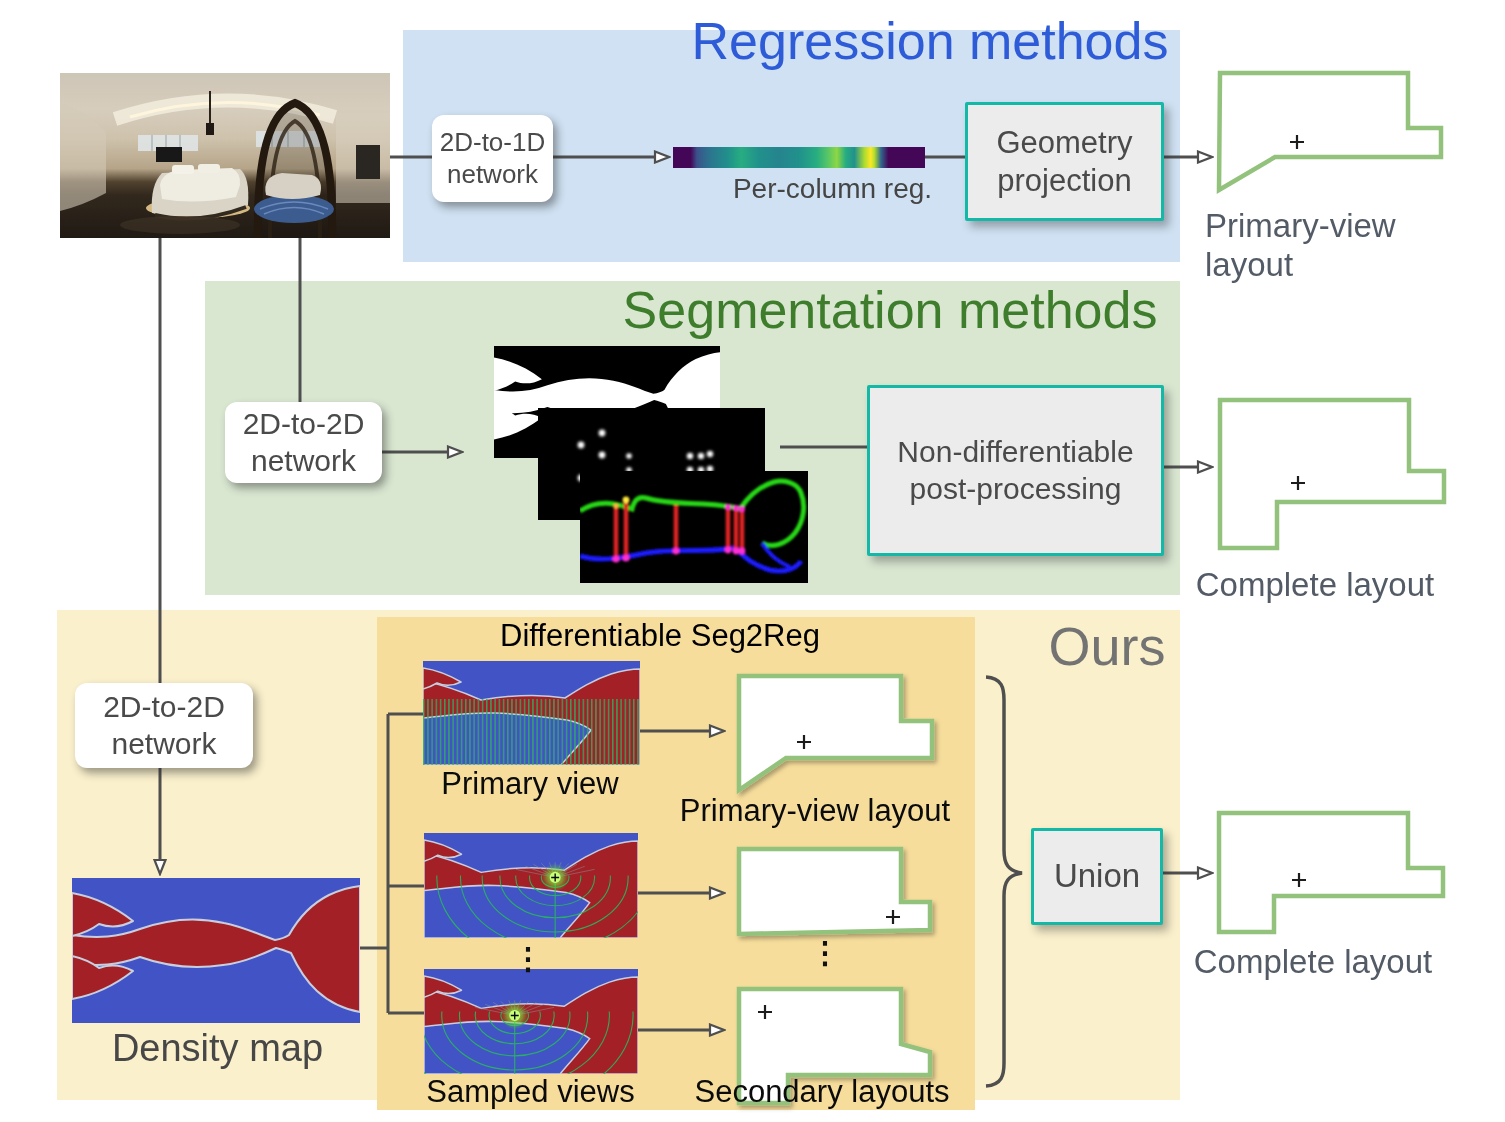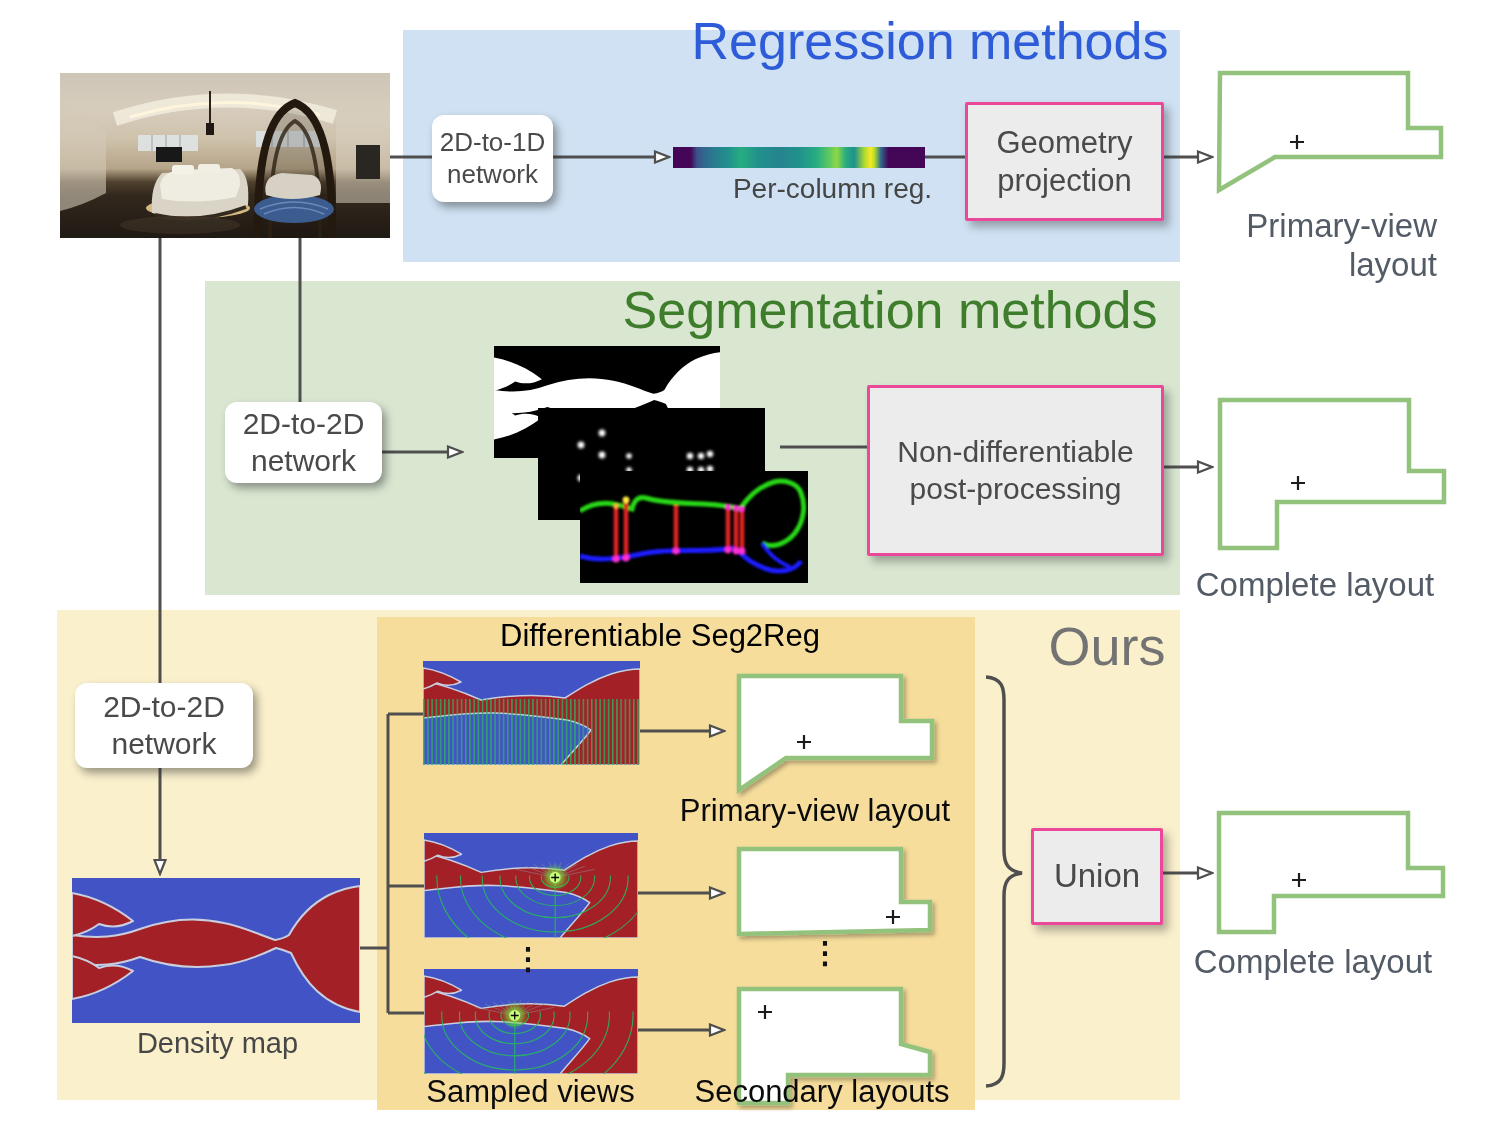--- a/index.html
+++ b/index.html
@@ -7,24 +7,24 @@
           font-family:"Liberation Sans",sans-serif;}
   .panel{position:absolute;}
   .panel-blue{background:#cfe1f2;}
   .panel-green{background:#d9e7d1;}
   .panel-yellow{background:#faf0cc;}
   .panel-inner{background:#f6dd9b;}
   .ttl{position:absolute;text-align:center;font-weight:400;line-height:1.05;}
   .box{position:absolute;display:flex;align-items:center;justify-content:center;
        text-align:center;color:#4a4a4a;white-space:pre-line;line-height:1.22;}
   .box-white{background:#fff;border-radius:12px;box-shadow:4px 5px 9px rgba(40,40,40,.45);}
-  .box-gray{background:#ececec;border:3px solid #ec4899;border-radius:2px;
+  .box-gray{background:#ececec;border:3px solid #14b8a6;border-radius:2px;
             box-shadow:5px 6px 9px rgba(40,40,40,.35);}
   .lbl{position:absolute;text-align:center;white-space:pre-line;line-height:1.18;color:#535b66;}
-  .lbl-left{text-align:right;}
+  .lbl-left{text-align:left;margin-left:8px;}
   .lbl-black{color:#0b0b0b;}
   .lbl-dgray{color:#474747;}
   .dots{position:absolute;font-weight:700;color:#111;font-size:30px;line-height:1;}
   .vbar{position:absolute;left:673px;top:147px;width:252px;height:21px;
     background:linear-gradient(90deg,#440656 0%,#440656 7%,#3b528b 9.5%,#2c728e 14%,
       #21918c 22%,#27ad81 27%,#21918c 34%,#25848e 42%,#21918c 50%,#27ad81 57%,
       #5ec962 62%,#8fd744 65%,#27ad81 68.5%,#21918c 72%,#addc30 76%,#fde725 78.5%,
       #addc30 80%,#31688e 82.5%,#440656 85.5%,#440656 100%);}
   svg{display:block;}
   .overlay{position:absolute;left:0;top:0;}
@@ -320,21 +320,22 @@
 network</div>
   <div class="box box-gray" style="left:1031px;top:828px;width:126px;height:91px;font-size:33px;">Union</div>
 
   <div class="vbar"></div>
 
   <div class="lbl" style="left:720px;top:172px;width:225px;font-size:28px;color:#454545;">Per-column reg.</div>
   <div class="lbl lbl-left" style="left:1197px;top:207px;width:240px;font-size:33px;">Primary-view
 layout</div>
   <div class="lbl" style="left:1180px;top:566px;width:270px;font-size:33px;">Complete layout</div>
   <div class="lbl" style="left:1178px;top:943px;width:270px;font-size:33px;">Complete layout</div>
-  <div class="lbl lbl-dgray" style="left:90px;top:1026px;width:255px;font-size:29px;">Density map</div>
+  <div class="lbl lbl-dgray" style="left:90px;top:1026px;width:255px;font-size:38px;">Density map</div>
+  <div class="lbl lbl-black" style="left:420px;top:766px;width:220px;font-size:31px;">Primary view</div>
   <div class="lbl lbl-black" style="left:655px;top:793px;width:320px;font-size:31px;">Primary-view layout</div>
   <div class="lbl lbl-black" style="left:408px;top:1074px;width:245px;font-size:31px;">Sampled views</div>
   <div class="lbl lbl-black" style="left:672px;top:1074px;width:300px;font-size:31px;">Secondary layouts</div>
 
   <div class="dots" style="left:513px;top:944px;width:24px;text-align:center;">⋮</div>
   <div class="dots" style="left:810px;top:938px;width:24px;text-align:center;">⋮</div>
 
 </div>
 
 </body></html>

